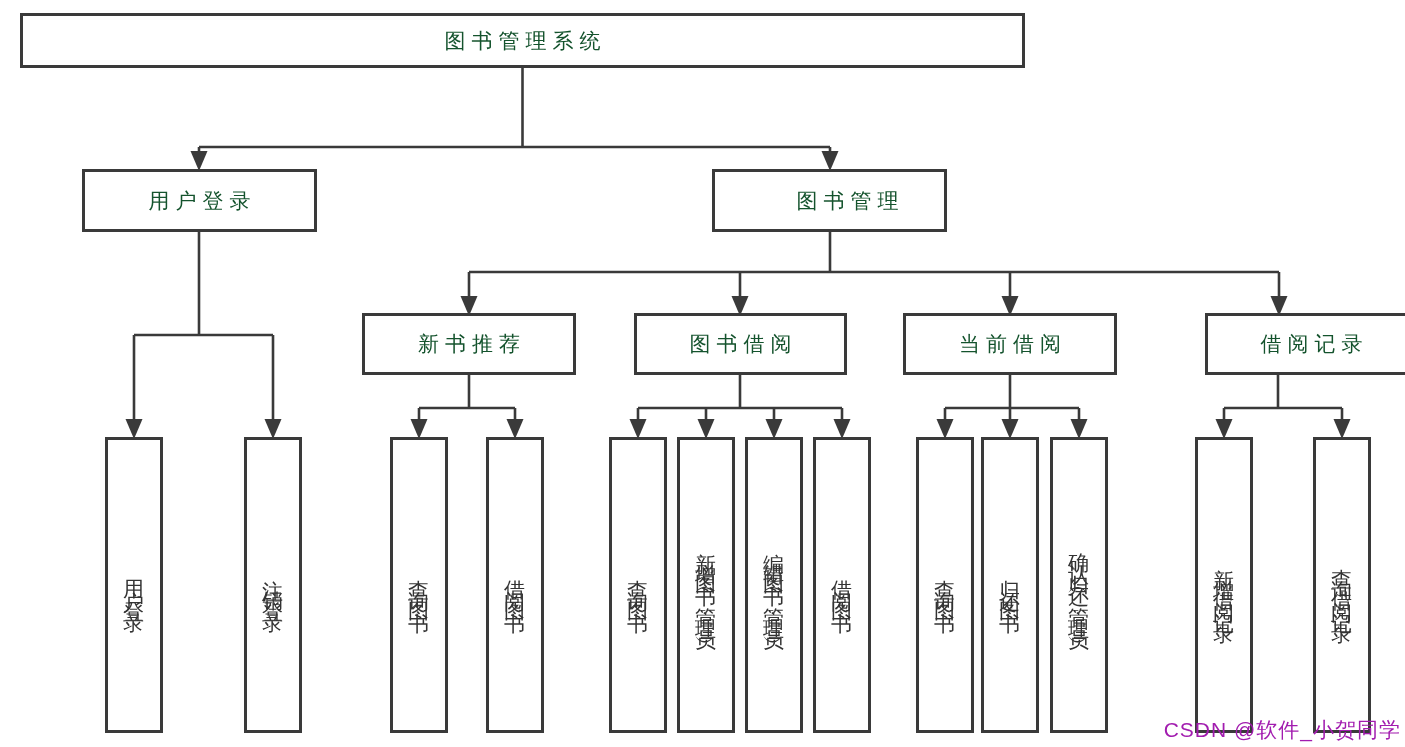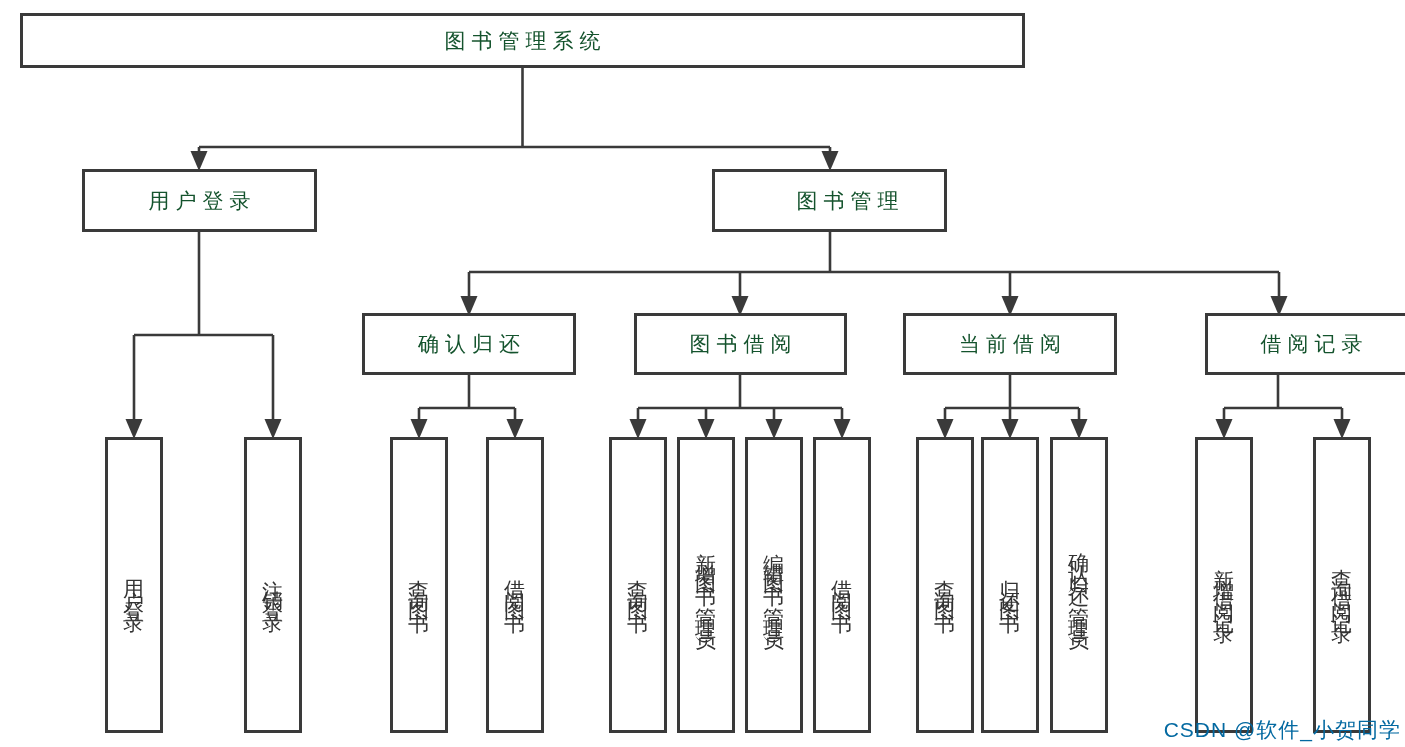--- a/index.html
+++ b/index.html
@@ -43,21 +43,21 @@
     line-height: 1;
     color: #333333;
     white-space: nowrap;
   }
   .watermark {
     position: absolute;
     right: 4px;
     bottom: 3px;
     z-index: 3;
     font-size: 21px;
-    color: #0369a1;
+    color: #a21caf;
     letter-spacing: 1px;
     white-space: nowrap;
   }
 </style>
 </head>
 <body>
 
 <div id="canvas">
 
   <svg id="connectors" viewBox="0 0 1405 747" xmlns="http://www.w3.org/2000/svg">
@@ -143,21 +143,21 @@
   </div>
 
   <div class="node" style="left:82px; top:169px; width:235px; height:63px;">
     <span class="hlabel">用户登录</span>
   </div>
   <div class="node" style="left:712px; top:169px; width:235px; height:63px;padding-left:36px;">
     <span class="hlabel">图书管理</span>
   </div>
 
   <div class="node" style="left:362px; top:313px; width:214px; height:62px;">
-    <span class="hlabel">确认归还</span>
+    <span class="hlabel">新书推荐</span>
   </div>
   <div class="node" style="left:634px; top:313px; width:213px; height:62px;">
     <span class="hlabel">图书借阅</span>
   </div>
   <div class="node" style="left:903px; top:313px; width:214px; height:62px;">
     <span class="hlabel">当前借阅</span>
   </div>
   <div class="node" style="left:1172px; top:313px; width:213px; height:62px;margin-left:33px;">
     <span class="hlabel">借阅记录</span>
   </div>

